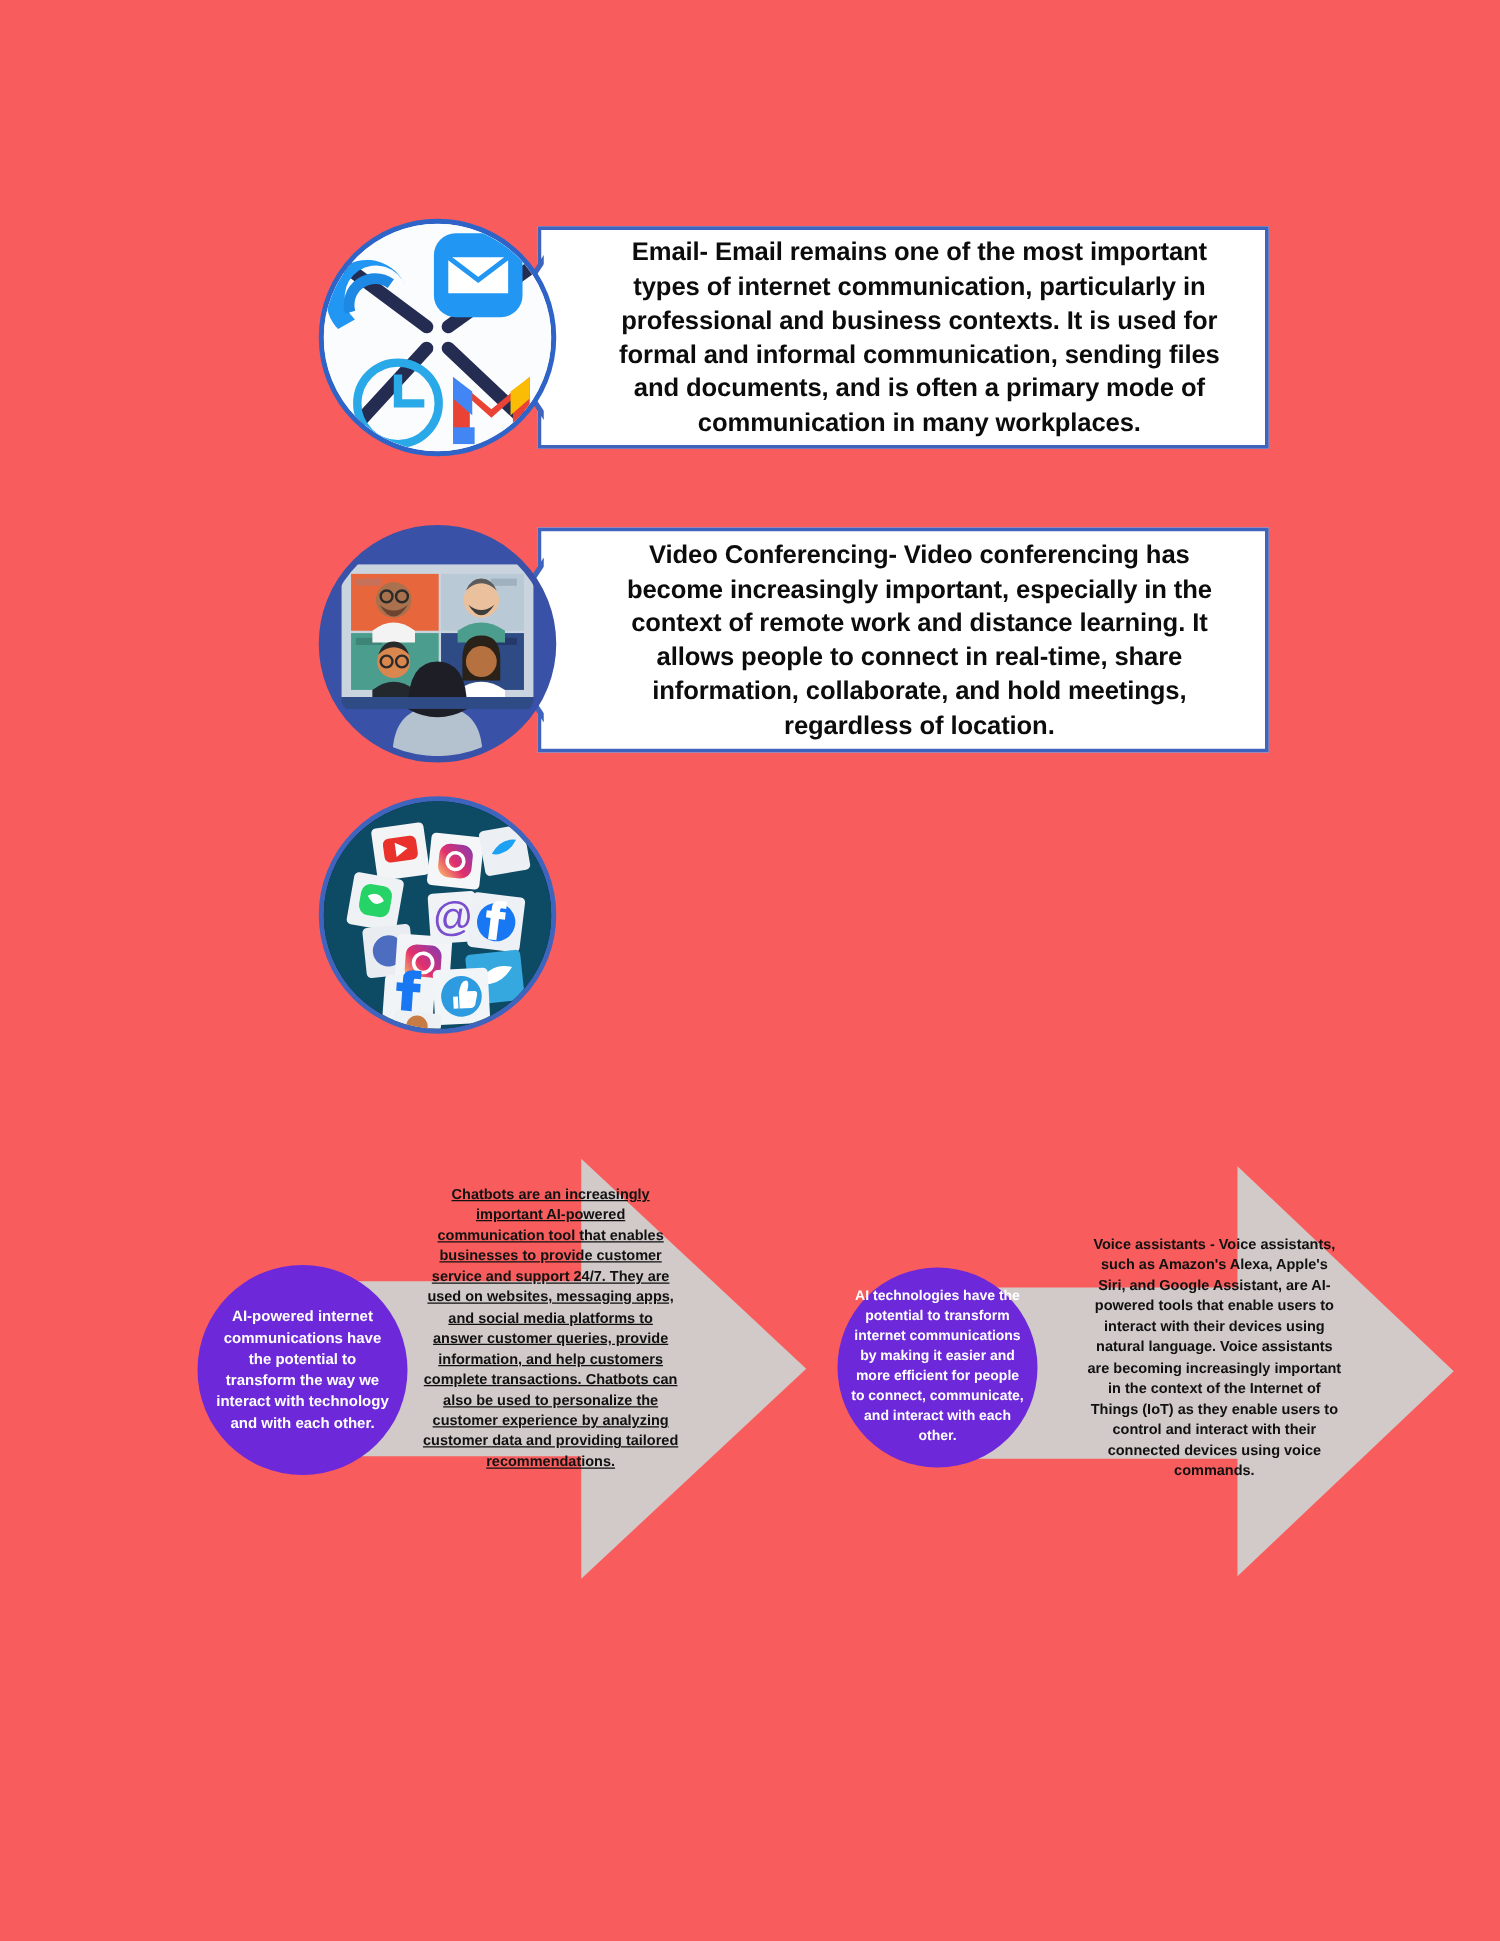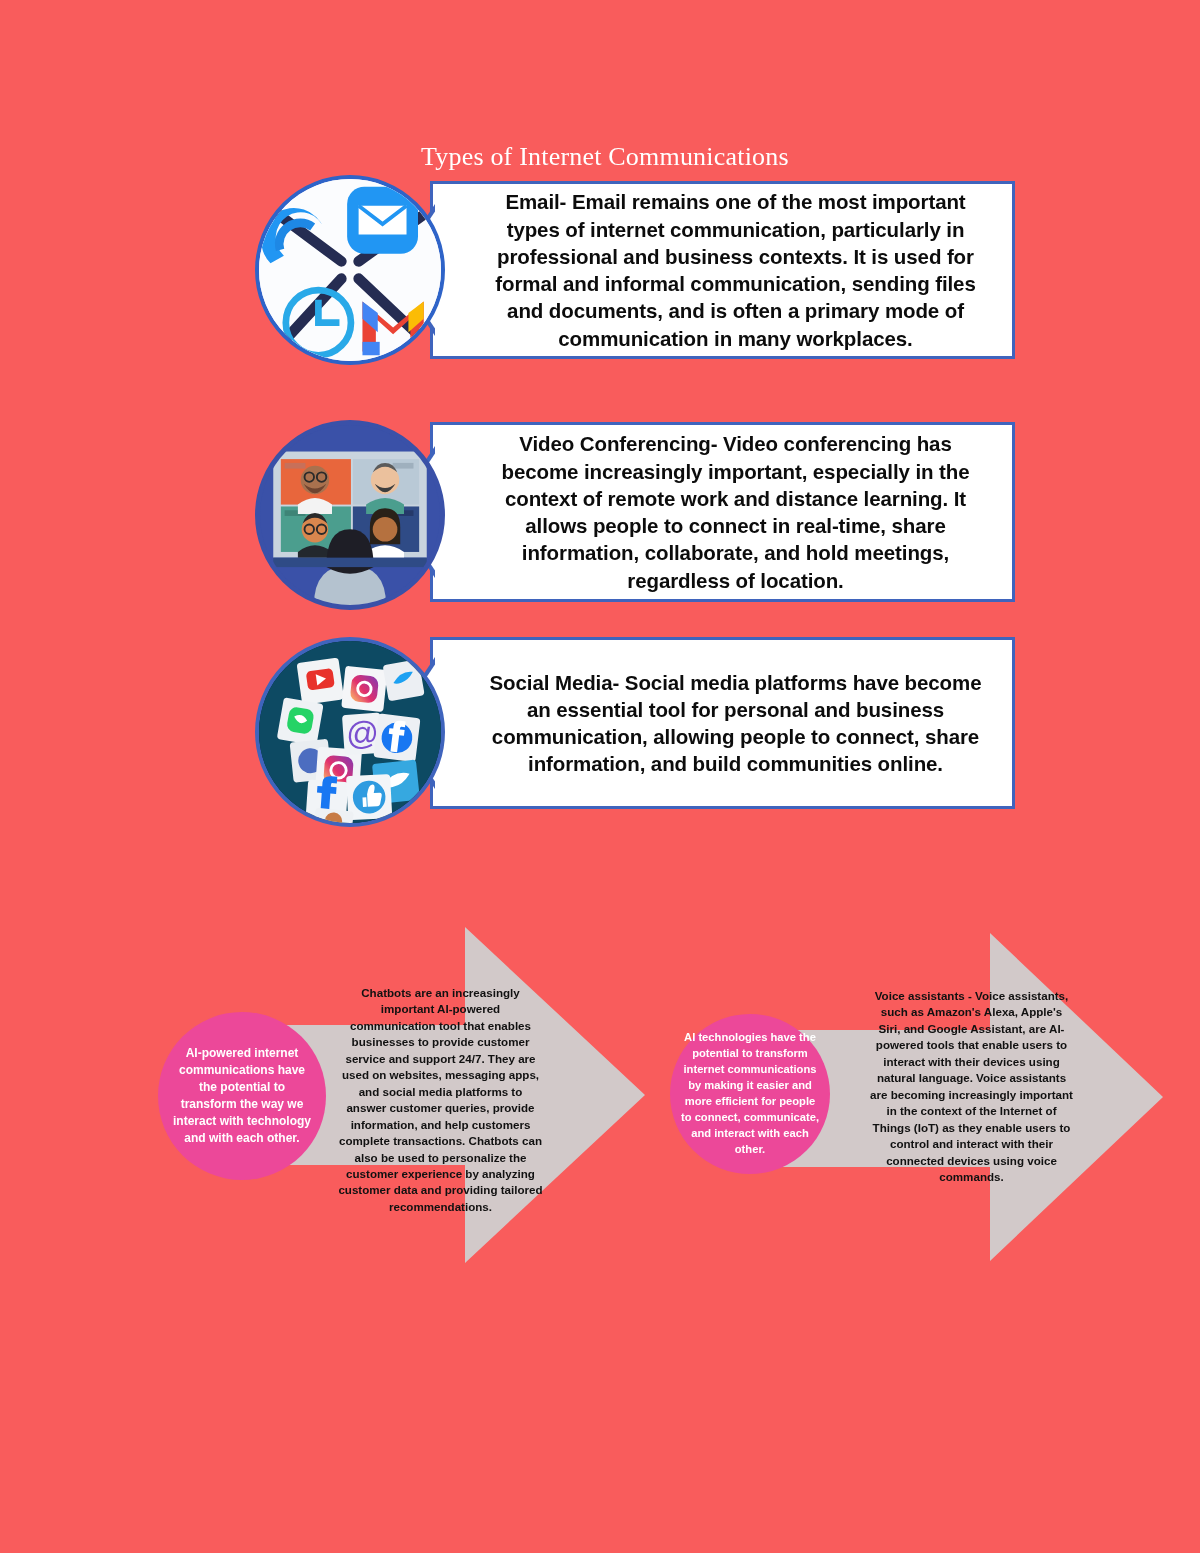--- a/index.html
+++ b/index.html
@@ -120,27 +120,27 @@
 
   .arrow-text {
     position: absolute;
     text-align: center;
     color: #111111;
     font-size: 11.6px;
     line-height: 1.42;
     font-weight: 600;
     z-index: 2;
   }
-  .arrow-text-1 { left: 338px; top: 985px; width: 205px; }
+  .arrow-text-1 { left: 338px; top: 948px; width: 205px; text-decoration: underline; }
   .arrow-text-2 { left: 869px; top: 988px; width: 205px; }
 
   .bubble {
     position: absolute;
     border-radius: 50%;
-    background: #ec4899;
+    background: #6d28d9;
     display: flex;
     align-items: center;
     z-index: 3;
   }
   .bubble-1 { left: 158px; top: 1012px; width: 168px; height: 168px; }
   .bubble-2 { left: 670px; top: 1014px; width: 160px; height: 160px; }
 
   .bubble-text {
     color: #FFFFFF;
     font-size: 12px;
@@ -149,21 +149,20 @@
     font-weight: 600;
     padding: 0 14px;
   }
   .bubble-2 .bubble-text { font-size: 11.2px; padding: 0 10px; }
 </style>
 </head>
 <body>
 
 <div class="page">
 
-  <div class="title">Types of Internet Communications</div>
 
   <div class="row row-1">
     <div class="callout">
       <div class="callout-notch"></div>
       <div class="callout-text">Email- Email remains one of the most important types of internet communication, particularly in professional and business contexts. It is used for formal and informal communication, sending files and documents, and is often a primary mode of communication in many workplaces.</div>
     </div>
     <div class="circle">
       <svg viewBox="0 0 190 190">
         <rect x="0" y="0" width="190" height="190" fill="#FBFCFE"></rect>
 
@@ -254,24 +253,20 @@
           <path d="M57 190 q0 -42 38 -42 q38 0 38 42 z" fill="#B4C2CF"></path>
           <path d="M70 150 q0 -40 25 -40 q25 0 25 40 q-25 14 -50 0z" fill="#1E1E26"></path>
         </g>
 
         <rect x="14" y="140" width="162" height="10" fill="#2F4B86"></rect>
       </svg>
     </div>
   </div>
 
   <div class="row row-3">
-    <div class="callout">
-      <div class="callout-notch"></div>
-      <div class="callout-text">Social Media- Social media platforms have become an essential tool for personal and business communication, allowing people to connect, share information, and build communities online.</div>
-    </div>
     <div class="circle">
       <svg viewBox="0 0 190 190">
         <defs>
           <linearGradient id="ig" x1="0" y1="1" x2="1" y2="0">
             <stop offset="0%" stop-color="#FDC468"></stop>
             <stop offset="45%" stop-color="#E1306C"></stop>
             <stop offset="100%" stop-color="#833AB4"></stop>
           </linearGradient>
         </defs>
         <rect width="190" height="190" fill="#0E3F55"></rect>

